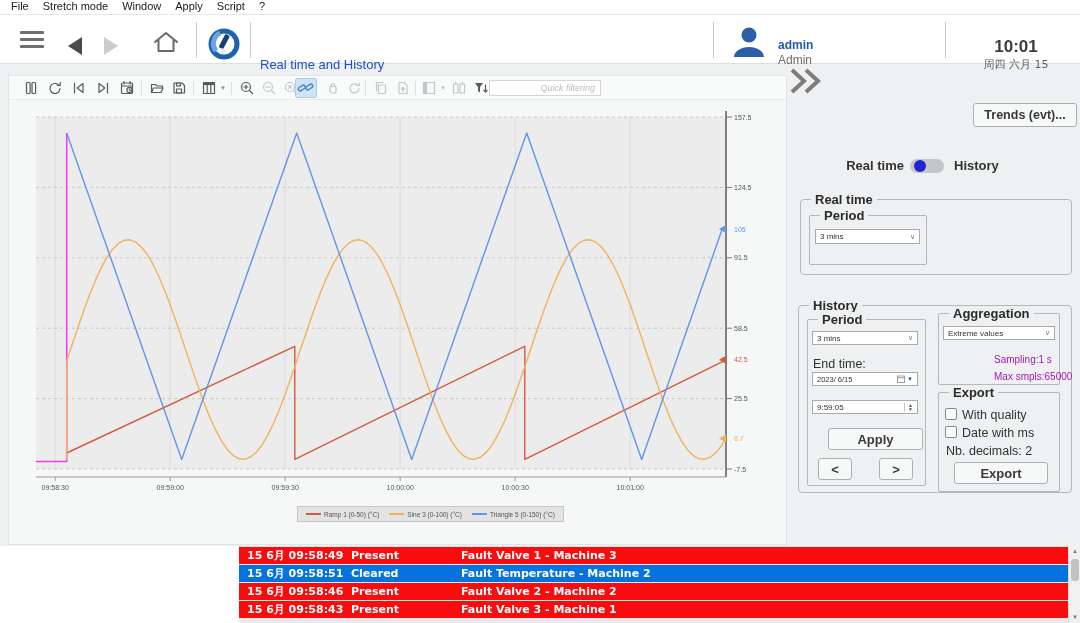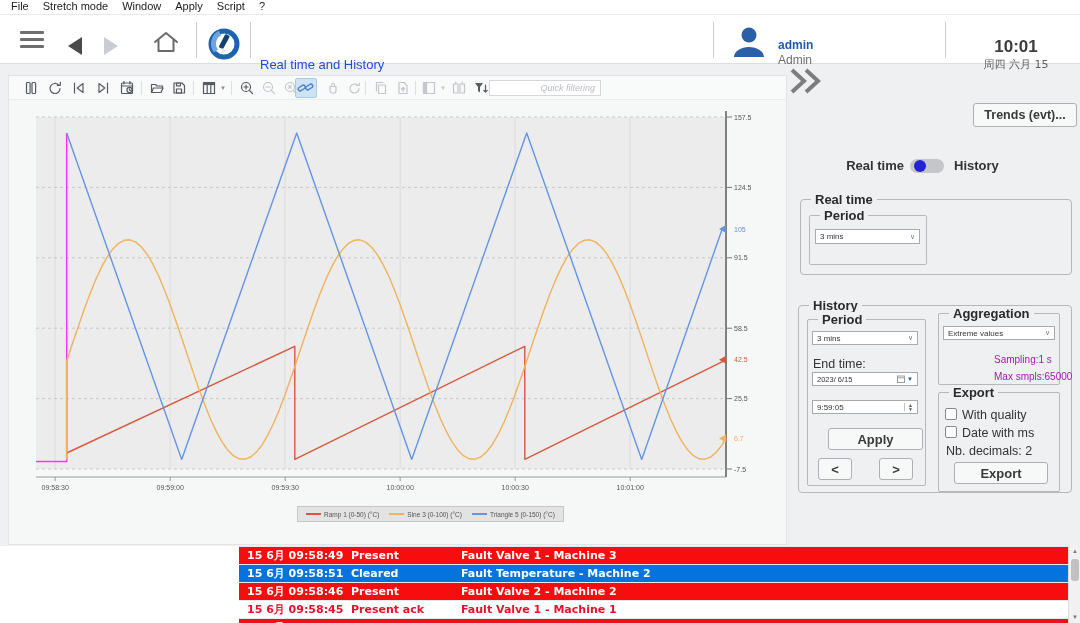--- a/index.html
+++ b/index.html
@@ -395,25 +395,20 @@
       <div class="arow" style="background: rgb(4, 115, 221); color: rgb(255, 255, 255);">
         <span class="c1">15 6月 09:58:51</span>
         <span class="c2">Cleared</span>
         <span class="c3">Fault Temperature - Machine 2</span>
       </div>
       <div class="arow" style="background: rgb(247, 13, 13); color: rgb(255, 255, 255);">
         <span class="c1">15 6月 09:58:46</span>
         <span class="c2">Present</span>
         <span class="c3">Fault Valve 2 - Machine 2</span>
       </div>
-      <div class="arow" style="background: rgb(255, 255, 255); color: rgb(232, 17, 45);">
-        <span class="c1">15 6月 09:58:45</span>
-        <span class="c2">Present ack</span>
-        <span class="c3">Fault Valve 1 - Machine 1</span>
-      </div>
       <div class="arow" style="background: rgb(247, 13, 13); color: rgb(255, 255, 255);">
         <span class="c1">15 6月 09:58:43</span>
         <span class="c2">Present</span>
         <span class="c3">Fault Valve 3 - Machine 1</span>
       </div>
     </div>
   <div id="alarm-scroll">
     <span class="sarr" style="top:0;">▲</span>
     <div id="sthumb"></div>
     <span class="sarr" style="bottom:0;">▼</span>

